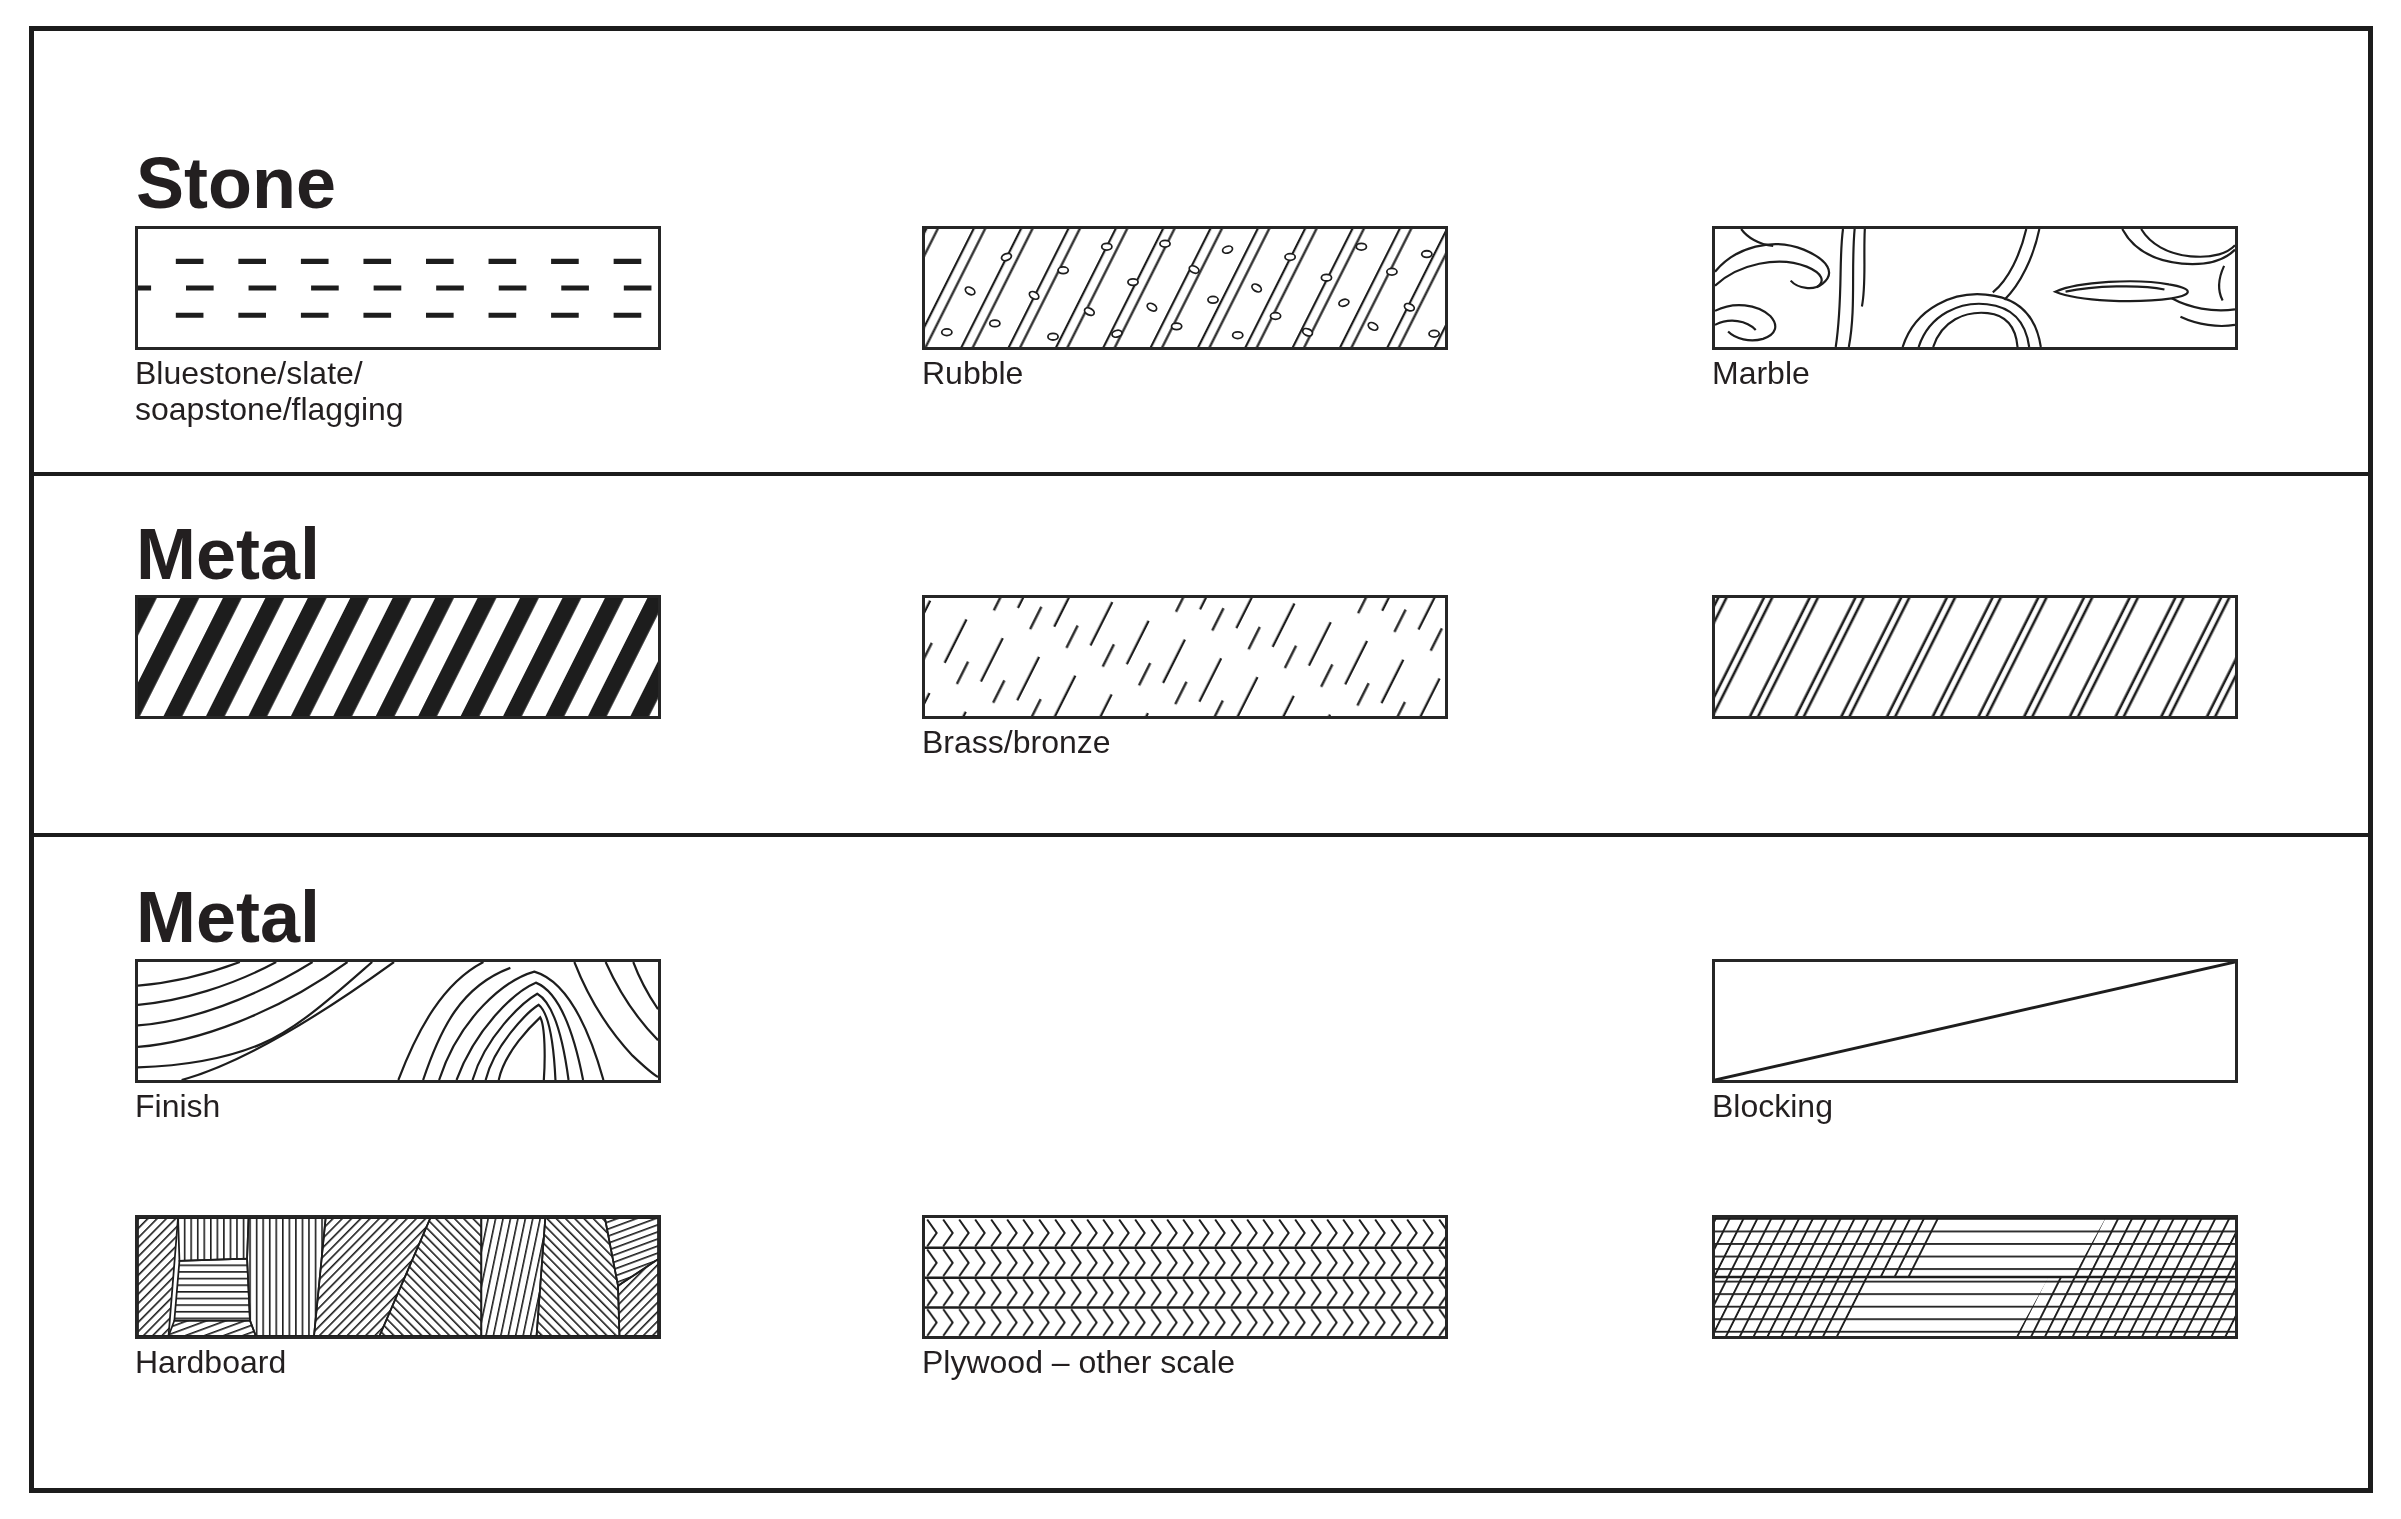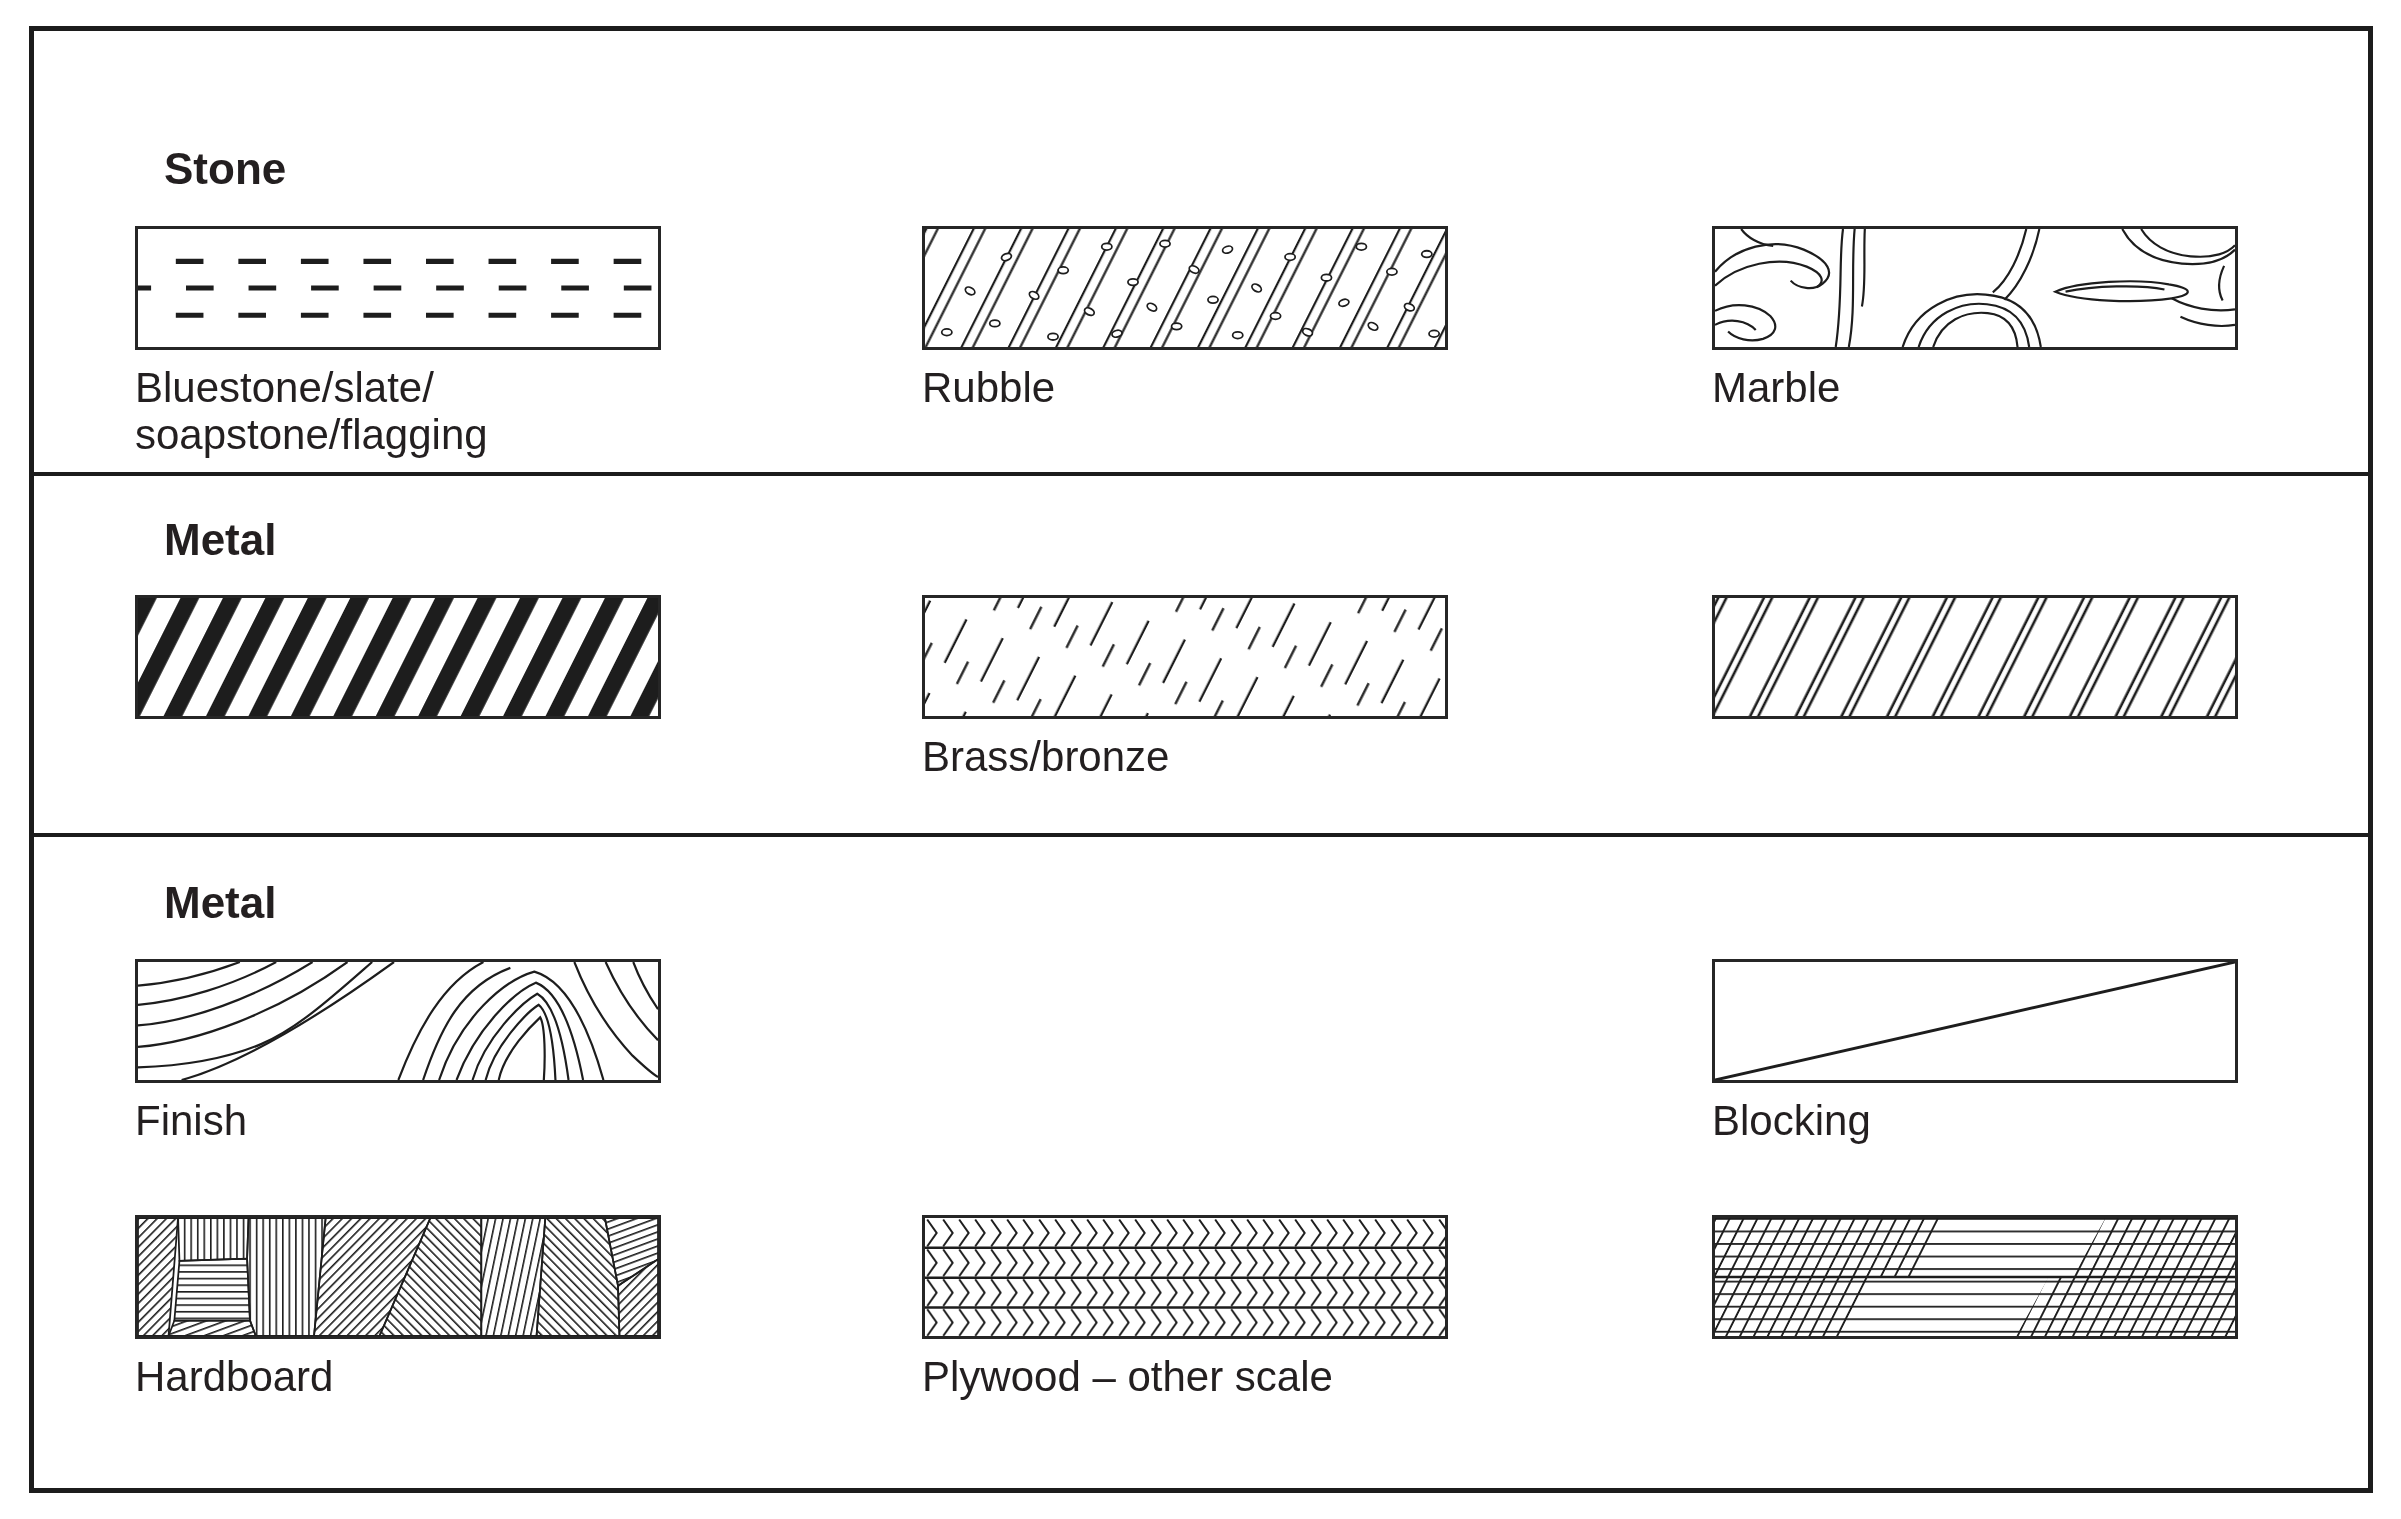--- a/index.html
+++ b/index.html
@@ -1,23 +1,23 @@
 <!DOCTYPE html>
 <html style="font-size:11.6px"><head>
 <meta charset="utf-8">
 <style>
   html,body{margin:0;padding:0;background:#ffffff;}
   #canvas{position:relative;width:2401px;height:1519px;background:#ffffff;overflow:hidden;
           font-family:"Liberation Sans","DejaVu Sans",sans-serif;color:#231f20;}
   #frame{position:absolute;left:29px;top:26px;width:2334px;height:1457px;border:5.1px solid #1c1c1c;}
   .divider{position:absolute;left:34px;width:2334px;height:4.4px;background:#1c1c1c;}
-  .heading{position:absolute;font-size:44px;font-weight:bold;line-height:1;letter-spacing:0px;margin-left:28px;}
+  .heading{position:absolute;font-size:72px;font-weight:bold;line-height:1;letter-spacing:0px;}
   .cell{position:absolute;width:528px;}
   .swatch{display:block;width:520px;height:118px;border:3.6px solid #262626;background:#fff;}
-  .label{margin-top:14px;font-size:42px;line-height:1.13;}
+  .label{margin-top:5px;font-size:32px;line-height:1.13;}
   svg{overflow:hidden;}
 </style>
 </head>
 <body>
 
 <div id="canvas">
 
   <svg width="0" height="0" style="position:absolute">
     <defs>
       <pattern id="pat-alu" patternUnits="userSpaceOnUse" width="52" height="12" patternTransform="rotate(27)">

